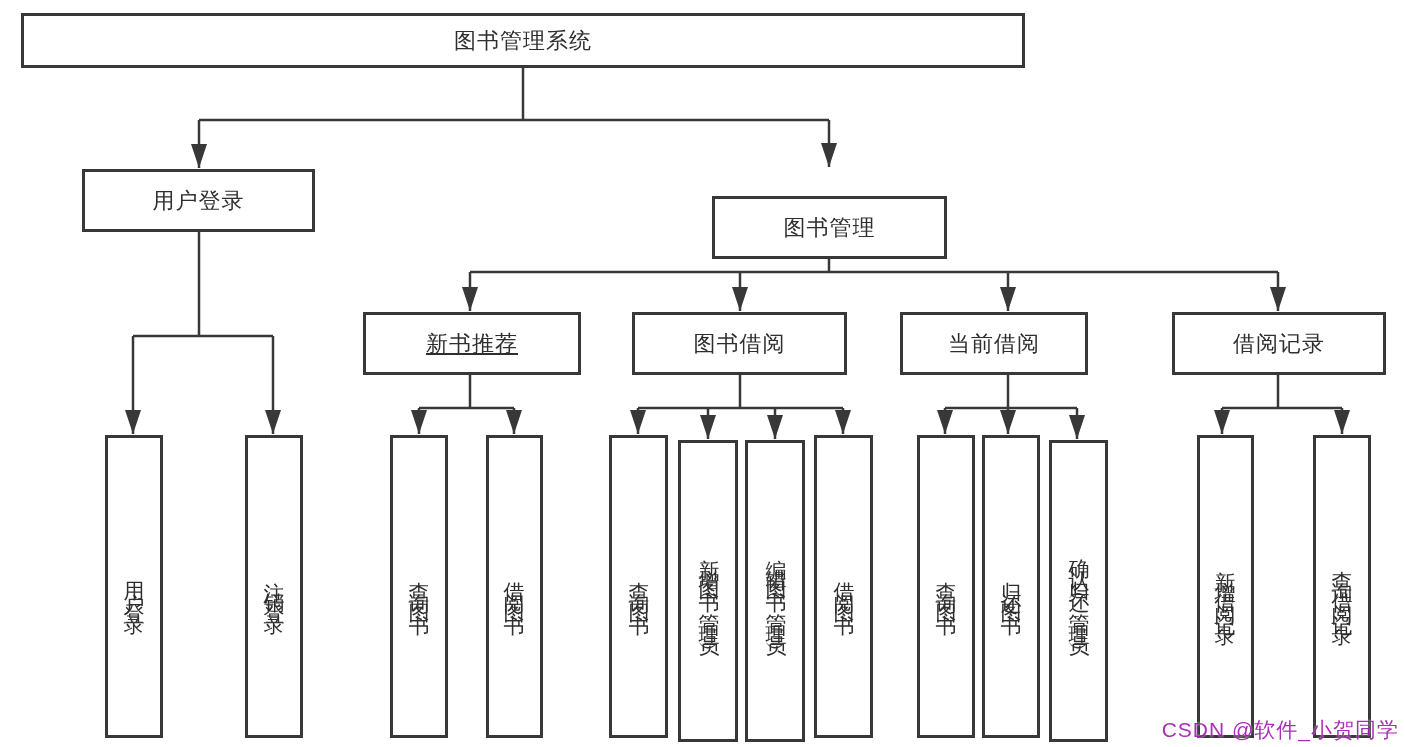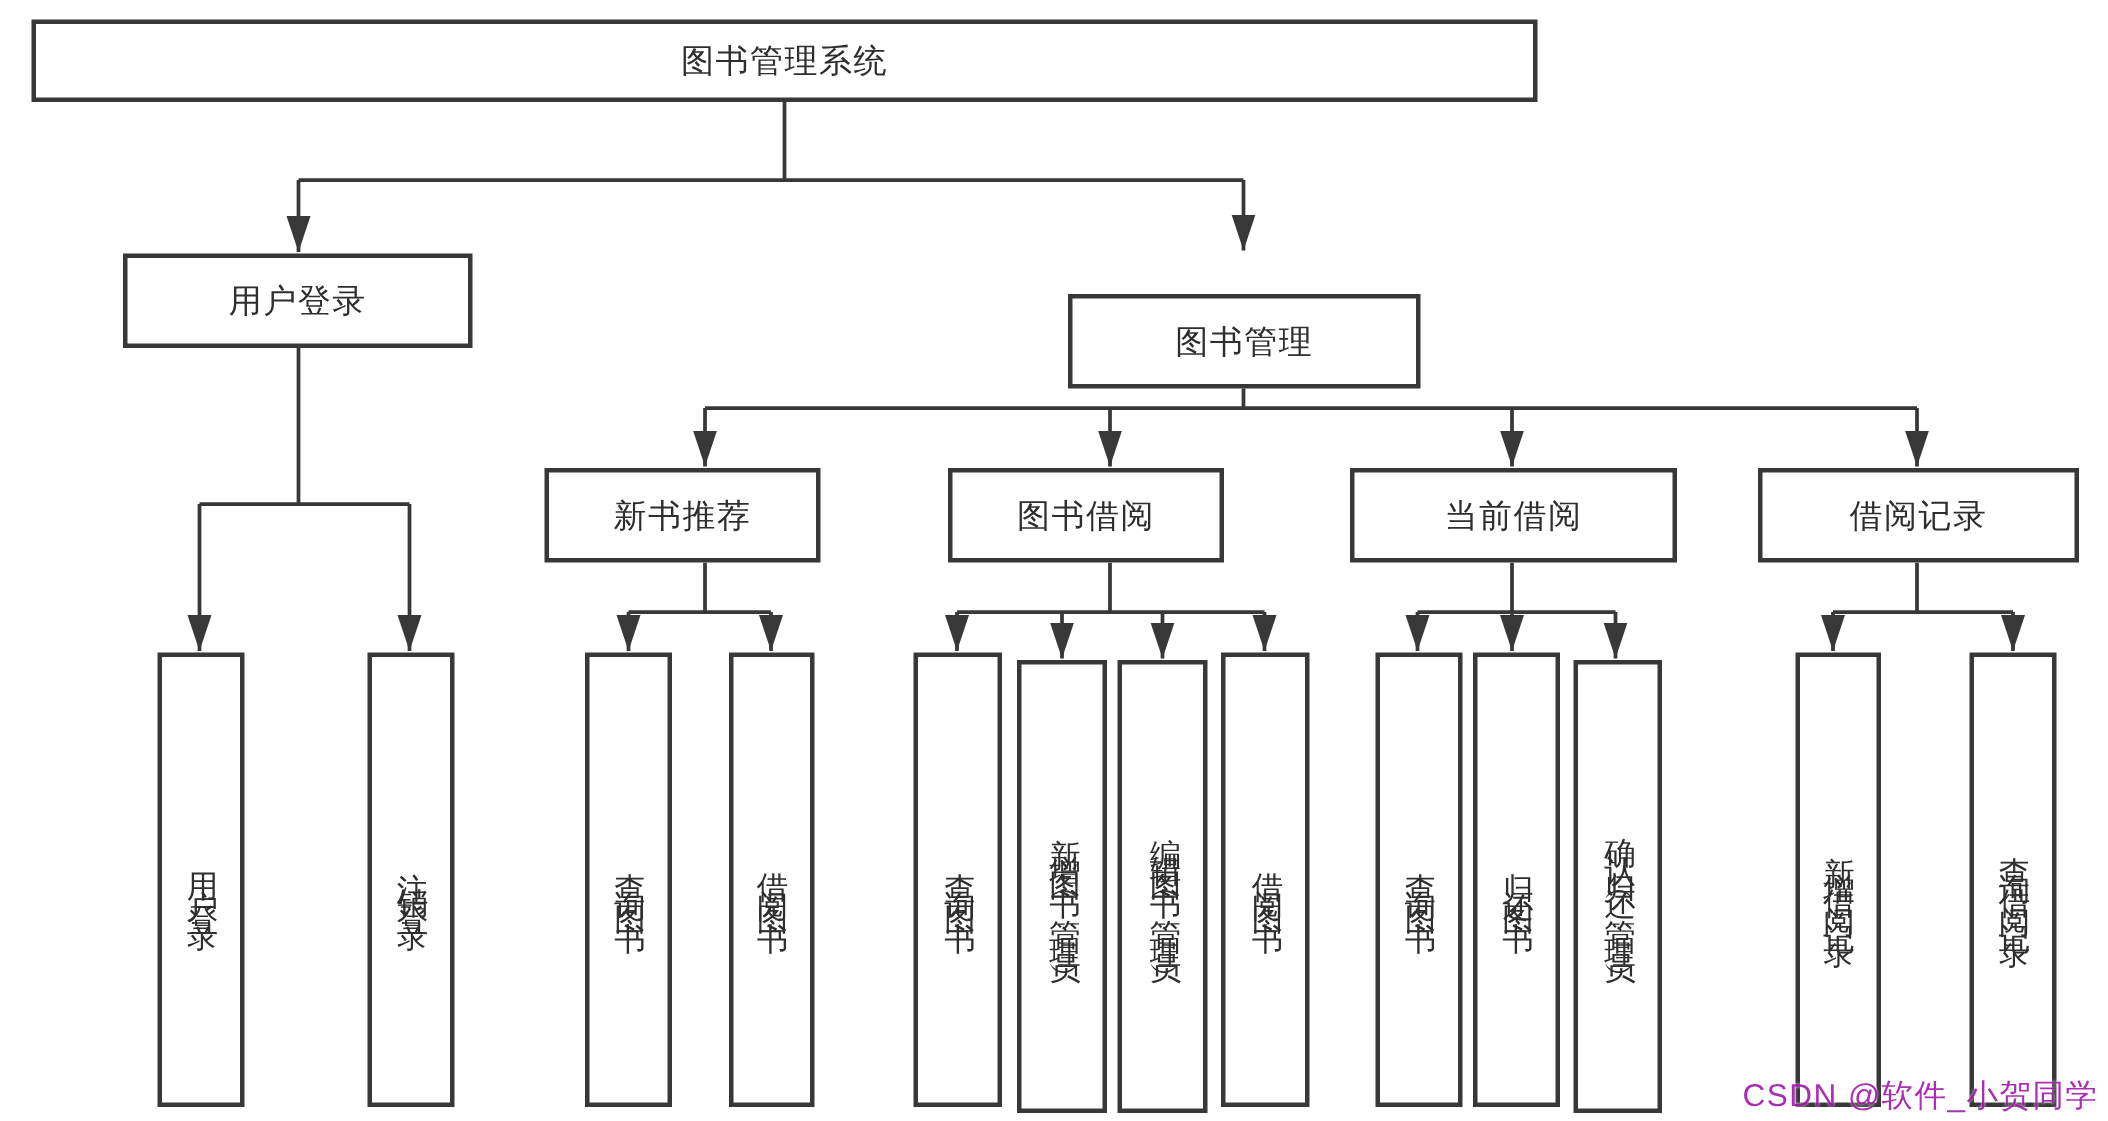--- a/index.html
+++ b/index.html
@@ -70,23 +70,23 @@
       <line x1="1222" y1="408" x2="1222" y2="434" marker-end="url(#arrow)"></line>
       <line x1="1342" y1="408" x2="1342" y2="434" marker-end="url(#arrow)"></line>
     </g>
   </svg>
 
   <div class="node" style="left:21px;top:13px;width:1004px;height:55px;text-align:center;">图书管理系统</div>
 
   <div class="node" style="left:82px;top:169px;width:233px;height:63px;">用户登录</div>
   <div class="node" style="left:712px;top:169px;width:235px;height:63px;margin-top:27px;">图书管理</div>
 
-  <div class="node" style="left:363px;top:312px;width:184px;height:63px;">新书推荐</div>
-  <div class="node" style="left:632px;top:312px;width:184px;height:63px;">图书借阅</div>
-  <div class="node" style="left:900px;top:312px;width:218px;height:63px;">当前借阅</div>
+  <div class="node" style="left:363px;top:312px;width:218px;height:63px;text-decoration:underline;">新书推荐</div>
+  <div class="node" style="left:632px;top:312px;width:215px;height:63px;">图书借阅</div>
+  <div class="node" style="left:900px;top:312px;width:188px;height:63px;">当前借阅</div>
   <div class="node" style="left:1172px;top:312px;width:214px;height:63px;">借阅记录</div>
 
   <div class="node leaf" style="left:105px;top:435px;width:58px;height:303px;">用户登录</div>
   <div class="node leaf" style="left:245px;top:435px;width:58px;height:303px;">注销登录</div>
 
   <div class="node leaf" style="left:390px;top:435px;width:58px;height:303px;">查询图书</div>
   <div class="node leaf" style="left:486px;top:435px;width:57px;height:303px;">借阅图书</div>
 
   <div class="node leaf" style="left:609px;top:435px;width:59px;height:303px;">查询图书</div>
   <div class="node leaf" style="left:678px;top:440px;width:60px;height:302px;">新增图书（管理员）</div>

